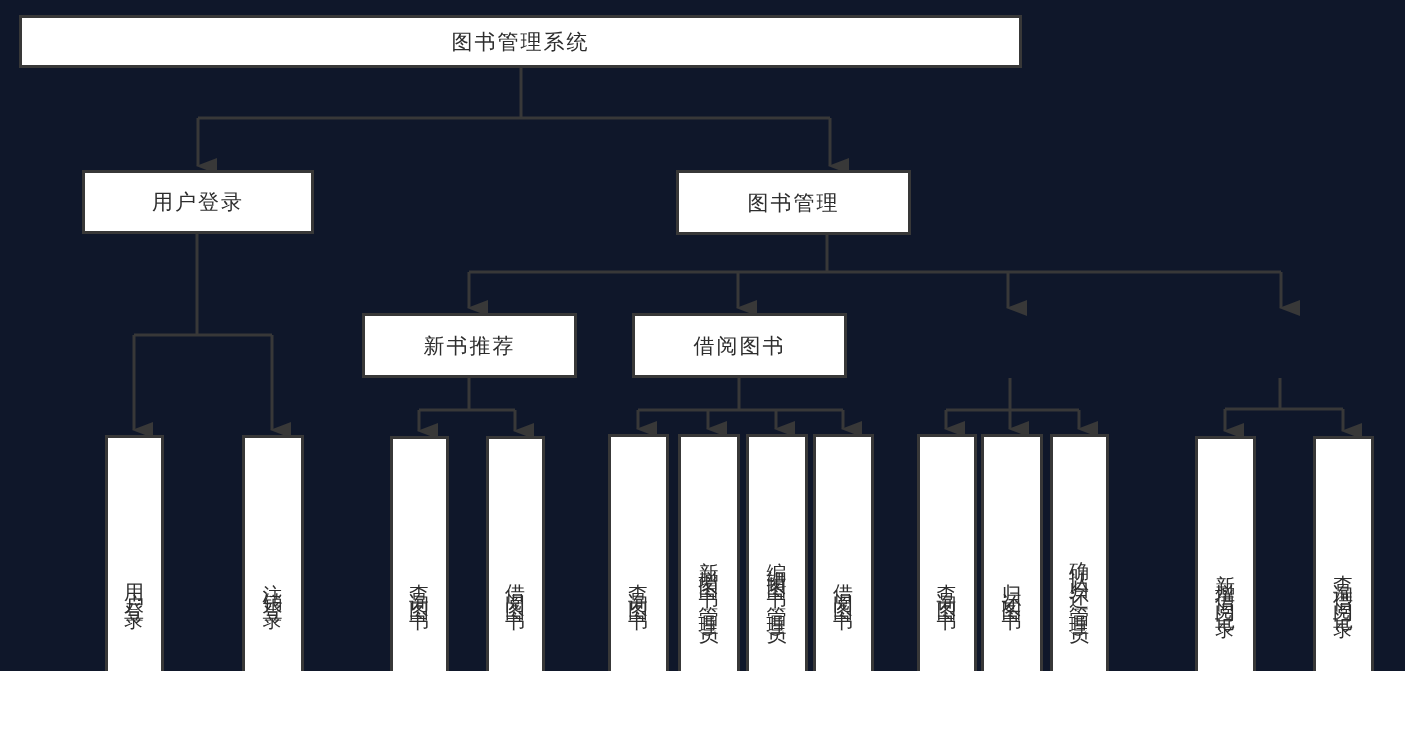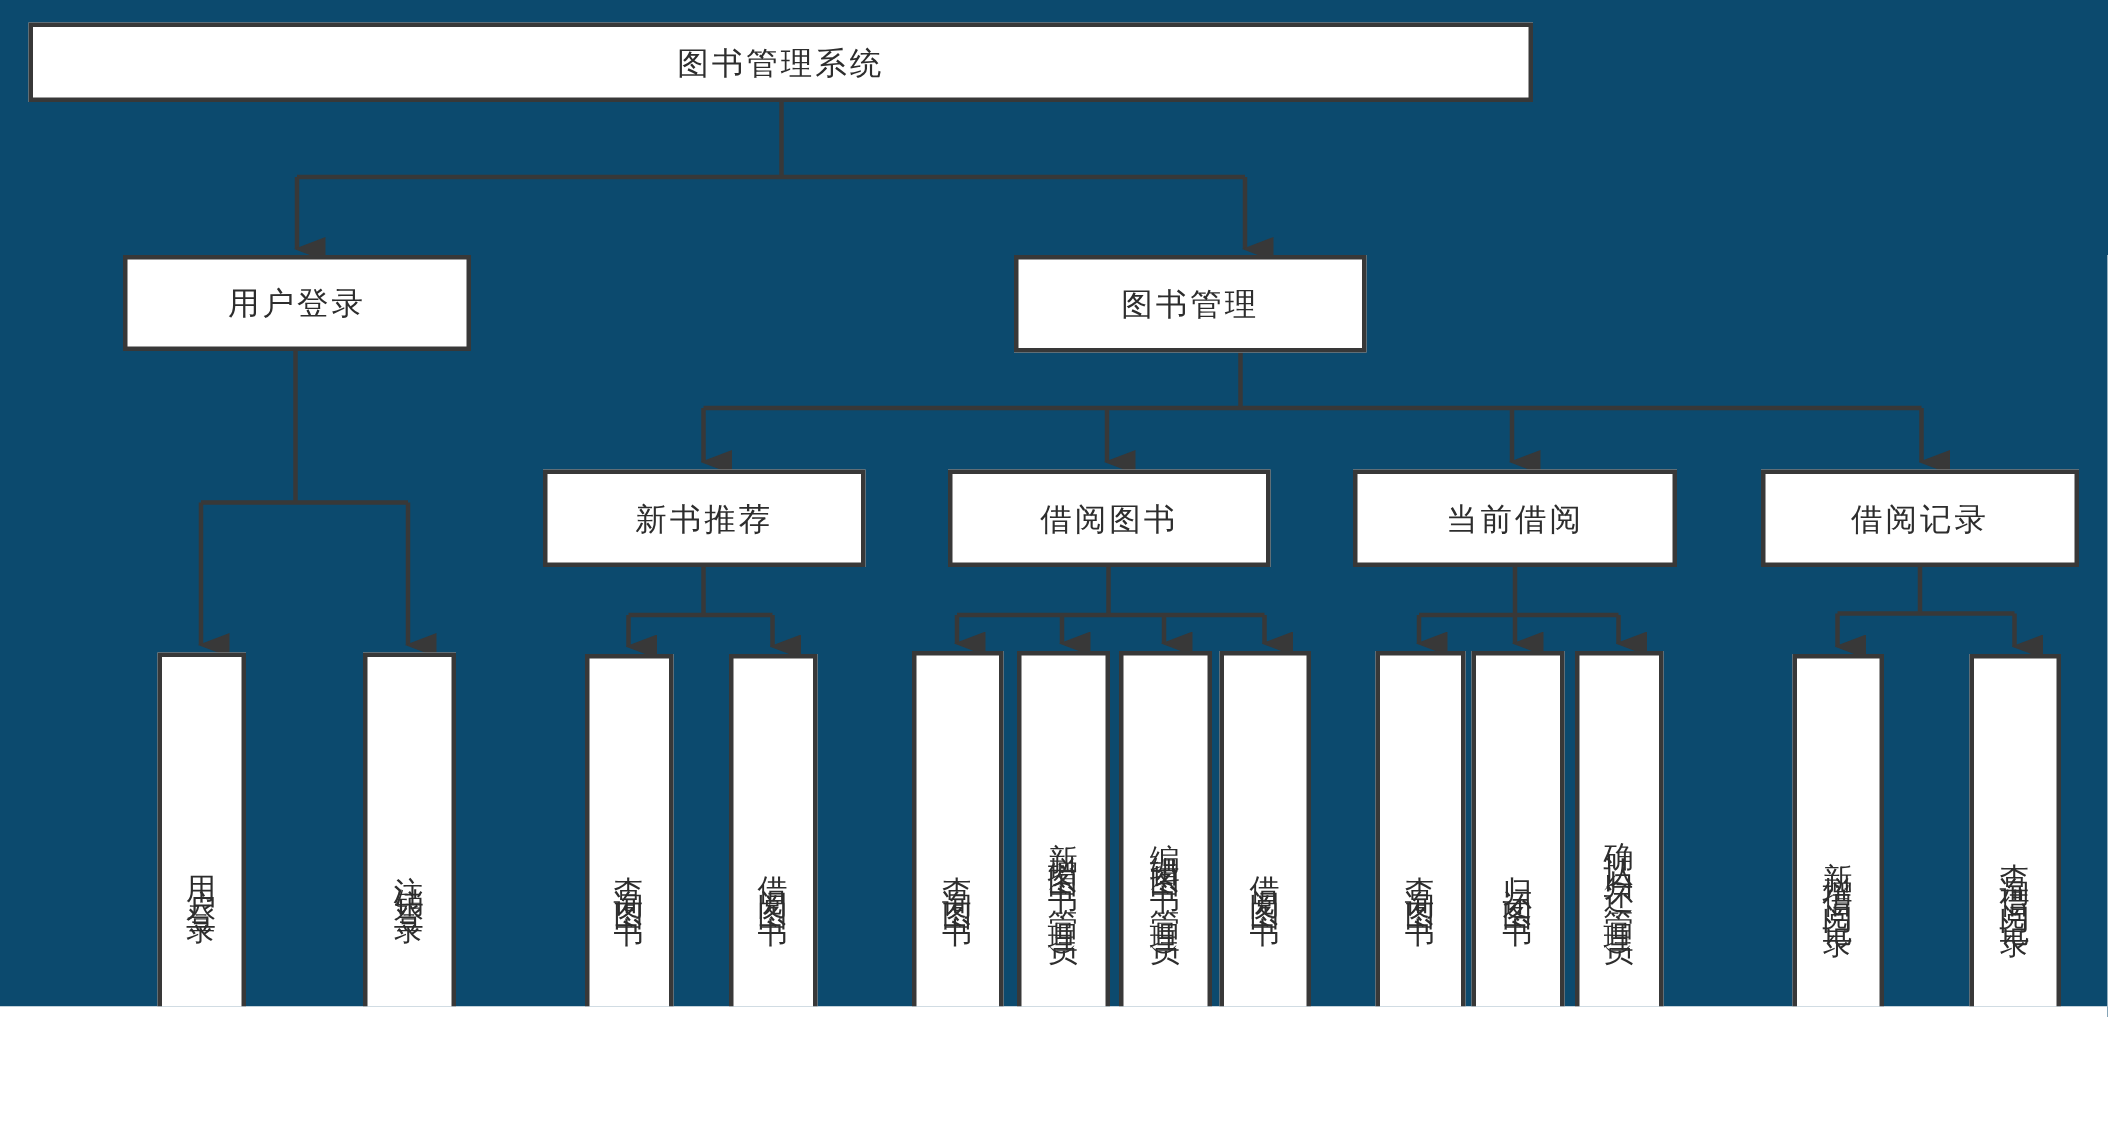--- a/index.html
+++ b/index.html
@@ -5,21 +5,21 @@
   html, body {
     margin: 0;
     padding: 0;
     background: #ffffff;
     font-family: "DejaVu Sans", "Liberation Sans", sans-serif;
   }
   #canvas {
     position: relative;
     width: 1405px;
     height: 671px;
-    background: #0c4a6e;
+    background: #0f172a;
     overflow: hidden;
   }
   #connectors {
     position: absolute;
     left: 0;
     top: 0;
     width: 1405px;
     height: 747px;
   }
   .box {
@@ -130,26 +130,20 @@
   <div class="box" style="left:676px; top:170px; width:235px; height:65px;">
     <span>图书管理</span>
   </div>
 
   <div class="box" style="left:362px; top:313px; width:215px; height:65px;font-family:Liberation Serif, serif;">
     <span>新书推荐</span>
   </div>
   <div class="box" style="left:632px; top:313px; width:215px; height:65px;">
     <span>借阅图书</span>
   </div>
-  <div class="box" style="left:902px; top:313px; width:216px; height:65px;">
-    <span>当前借阅</span>
-  </div>
-  <div class="box" style="left:1174px; top:313px; width:212px; height:65px;">
-    <span>借阅记录</span>
-  </div>
 
   <div class="vbox" style="left:105px; top:435px; width:59px; height:301px;">
     <span class="vtext">用户登录</span>
   </div>
   <div class="vbox" style="left:242px; top:435px; width:62px; height:301px;">
     <span class="vtext">注销登录</span>
   </div>
 
   <div class="vbox" style="left:390px; top:436px; width:59px; height:299px;">
     <span class="vtext">查询图书</span>

